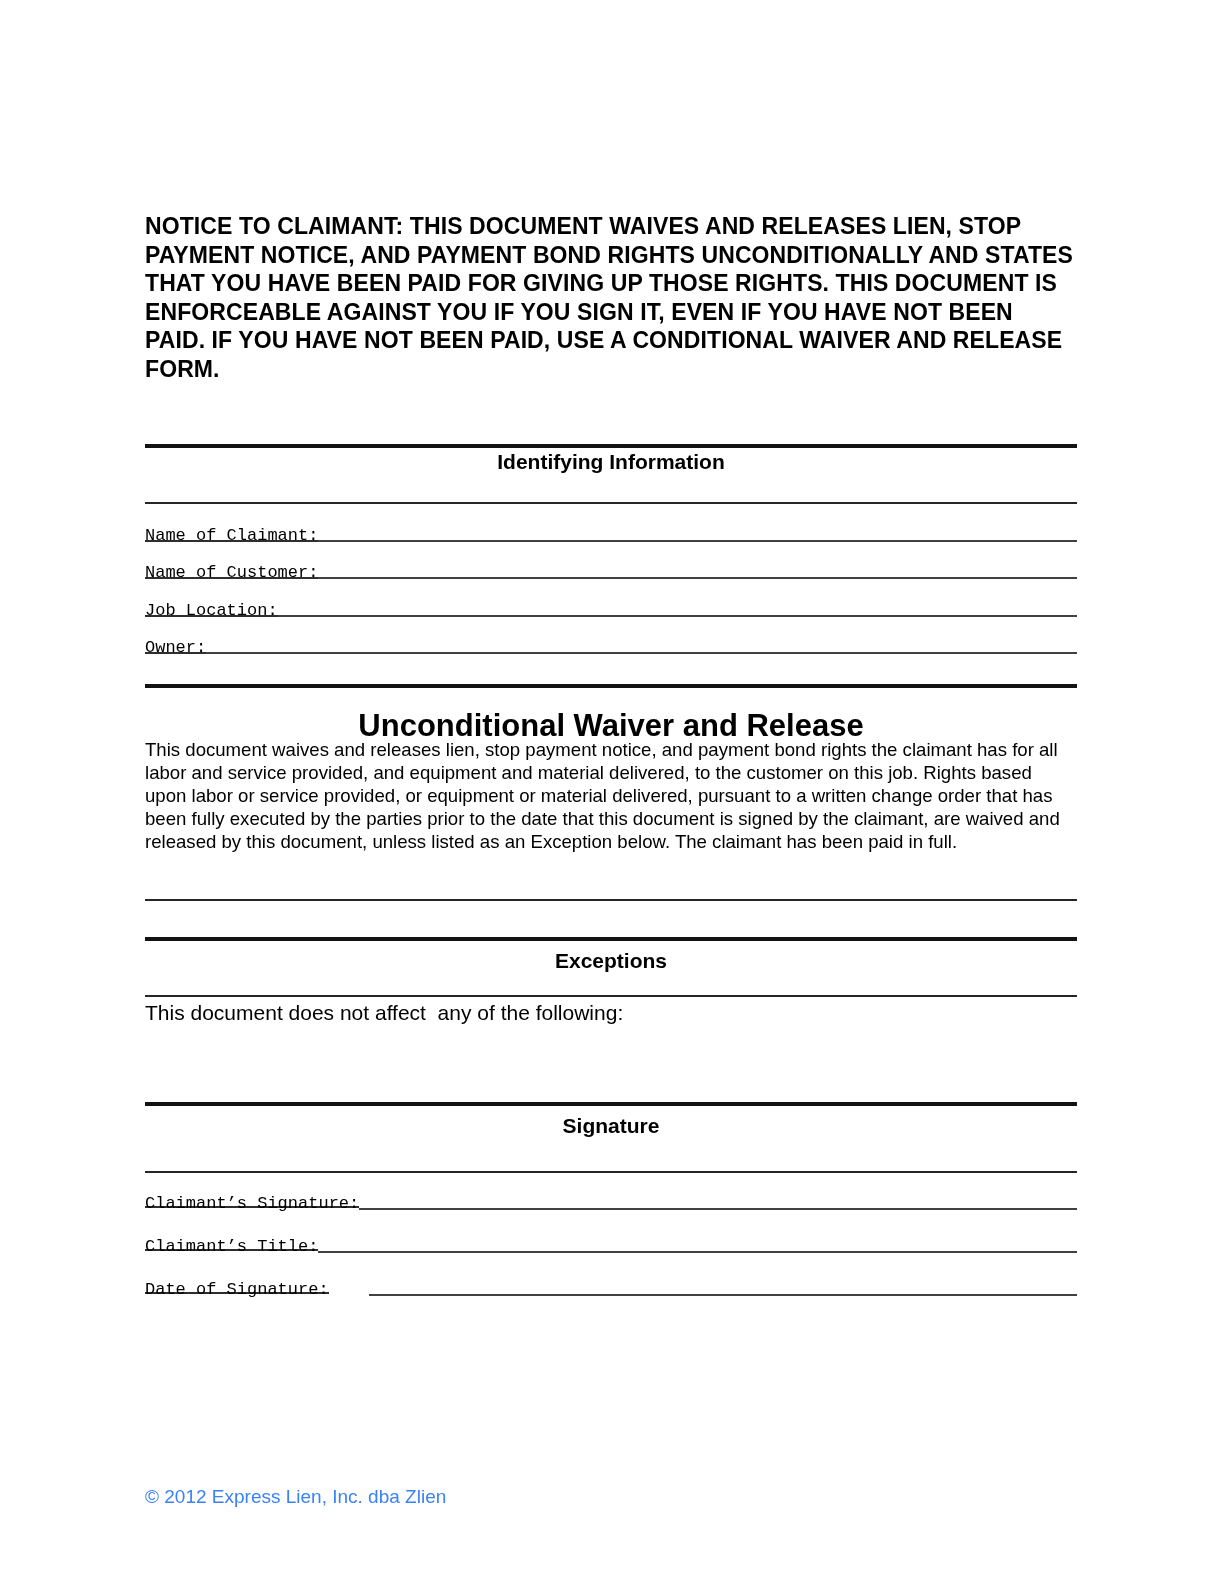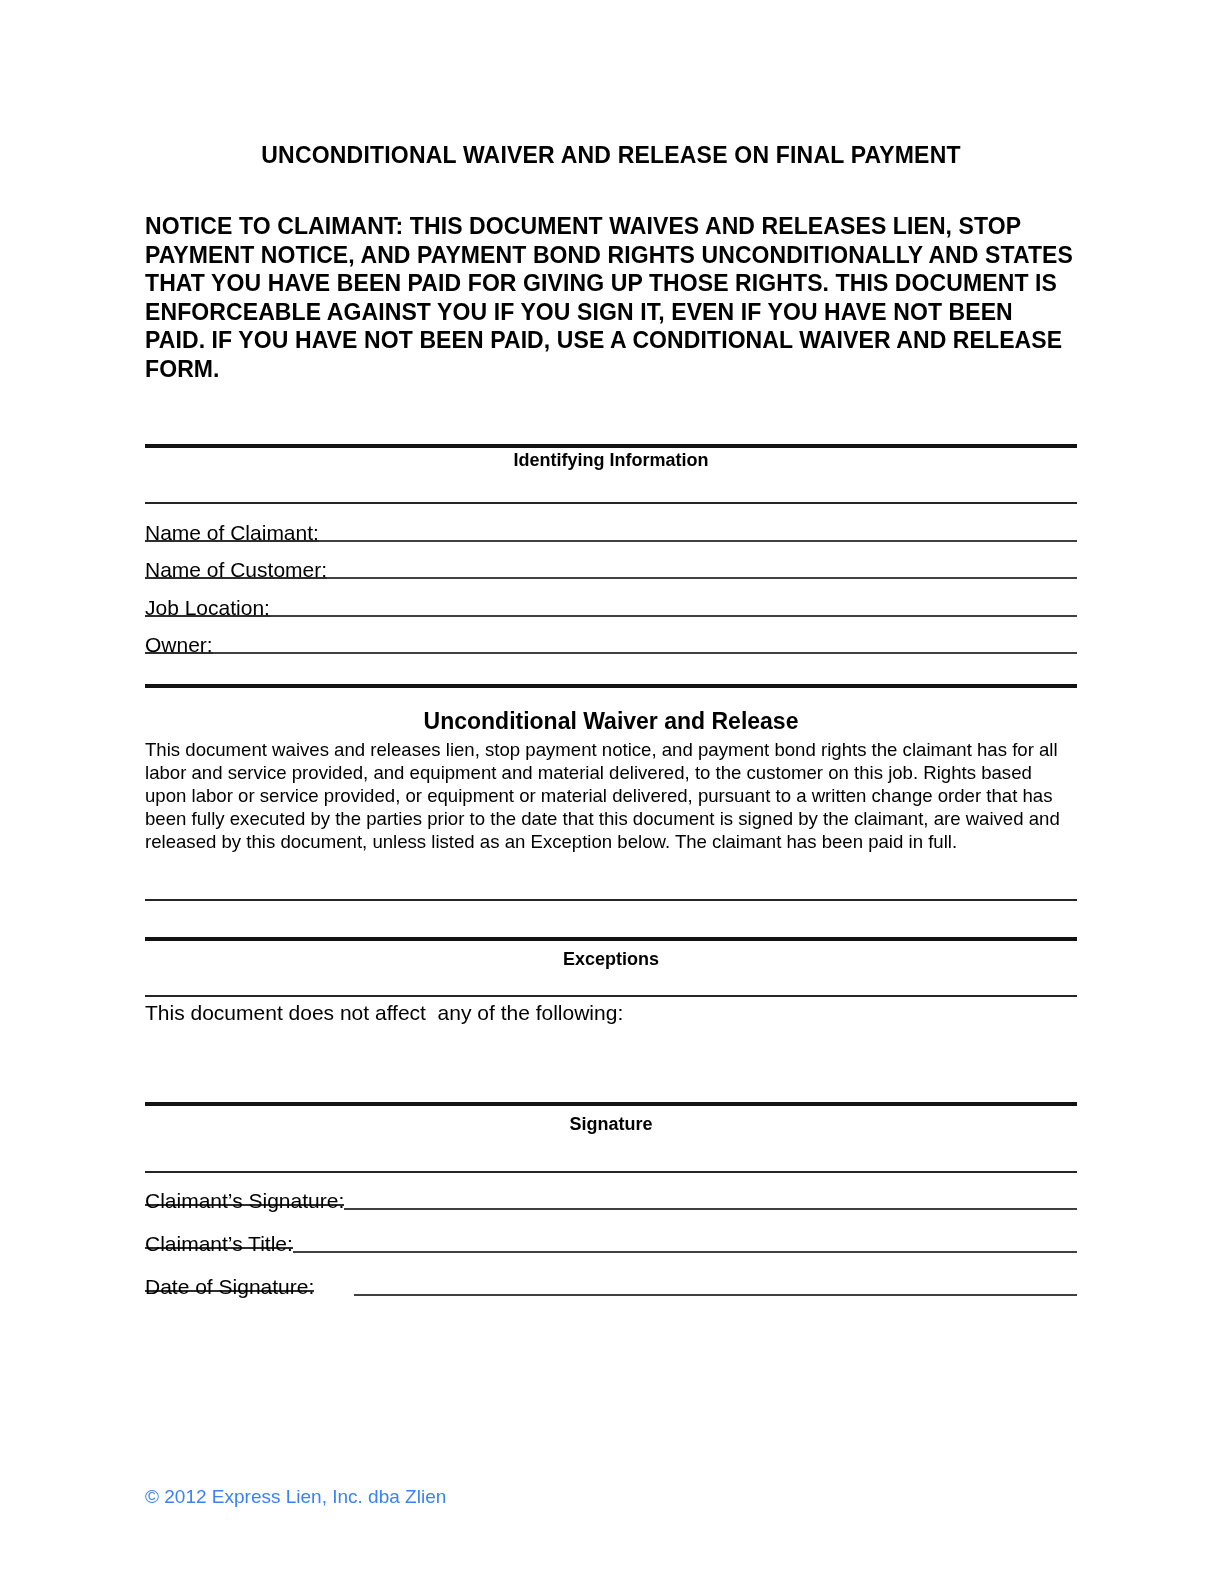--- a/index.html
+++ b/index.html
@@ -29,42 +29,43 @@
     font-size: 23px;
     line-height: 28.5px;
     letter-spacing: 0.1px;
   }
   .rule-thick { height: 4px; background: #131313; }
   .rule-thin  { height: 2px; background: #262626; }
 
   .section-heading {
     text-align: center;
     font-weight: bold;
-    font-size: 18px;
+    font-size: 21px;
   }
   .waiver-body {
     font-size: 18.6px;
     line-height: 23px;
   }
   .plain-text {
     font-size: 21px;
     white-space: pre-wrap;
   }
 
   .field-row {
     position: absolute; left: 0; right: 0;
     height: 33px;
     display: flex;
     align-items: flex-end;
   }
   .field-label {
-    font-size: 21px;
+    font-size: 17px;
     white-space: nowrap;
     background-repeat: no-repeat;
     background-size: 100% 2px;
+    font-family: Liberation Mono, monospace;
   }
   .label-underline {
     background-image: linear-gradient(#2e2e2e, #2e2e2e);
     background-position: 0 calc(100% - 3px);
   }
   .label-strike {
     background-image: linear-gradient(#2e2e2e, #2e2e2e);
     background-position: 0 68%;
   }
   .field-fill {
@@ -76,21 +77,20 @@
   .footer-text {
     font-size: 19px;
     color: #3b82f6;
   }
 </style>
 </head>
 <body>
 
 <div class="content">
 
-  <div class="abs doc-title" style="top:142px;">UNCONDITIONAL WAIVER AND RELEASE ON FINAL PAYMENT</div>
 
   <div class="abs notice" style="top:212px;">NOTICE TO CLAIMANT: THIS DOCUMENT WAIVES AND RELEASES LIEN, STOP PAYMENT NOTICE, AND PAYMENT BOND RIGHTS UNCONDITIONALLY AND STATES THAT YOU HAVE BEEN PAID FOR GIVING UP THOSE RIGHTS. THIS DOCUMENT IS ENFORCEABLE AGAINST YOU IF YOU SIGN IT, EVEN IF YOU HAVE NOT BEEN PAID. IF YOU HAVE NOT BEEN PAID, USE A CONDITIONAL WAIVER AND RELEASE FORM.</div>
 
   <div class="abs rule-thick" style="top:444px;"></div>
   <div class="abs section-heading" style="top:450px;">Identifying Information</div>
   <div class="abs rule-thin" style="top:502px;"></div>
 
   <div class="field-row" style="top:512px;">
     <span class="field-label label-underline">Name of Claimant:</span>
     <span class="field-fill"></span>
@@ -102,21 +102,21 @@
   <div class="field-row" style="top:587px;">
     <span class="field-label label-underline">Job Location:</span>
     <span class="field-fill"></span>
   </div>
   <div class="field-row" style="top:624px;">
     <span class="field-label label-underline">Owner:</span>
     <span class="field-fill"></span>
   </div>
 
   <div class="abs rule-thick" style="top:684px;"></div>
-  <div class="abs section-heading" style="top:708px; font-size:23px;">Unconditional Waiver and Release</div>
+  <div class="abs section-heading" style="top:708px; font-size:31px;">Unconditional Waiver and Release</div>
   <div class="abs waiver-body" style="top:738px;">This document waives and releases lien, stop payment notice, and payment bond rights the claimant has for all labor and service provided, and equipment and material delivered, to the customer on this job. Rights based upon labor or service provided, or equipment or material delivered, pursuant to a written change order that has been fully executed by the parties prior to the date that this document is signed by the claimant, are waived and released by this document, unless listed as an Exception below. The claimant has been paid in full.</div>
 
   <div class="abs rule-thin" style="top:899px;"></div>
   <div class="abs rule-thick" style="top:937px;"></div>
   <div class="abs section-heading" style="top:949px;">Exceptions</div>
   <div class="abs rule-thin" style="top:995px;"></div>
 
   <div class="abs plain-text" style="top:1001px;">This document does not affect  any of the following:</div>
 
 

